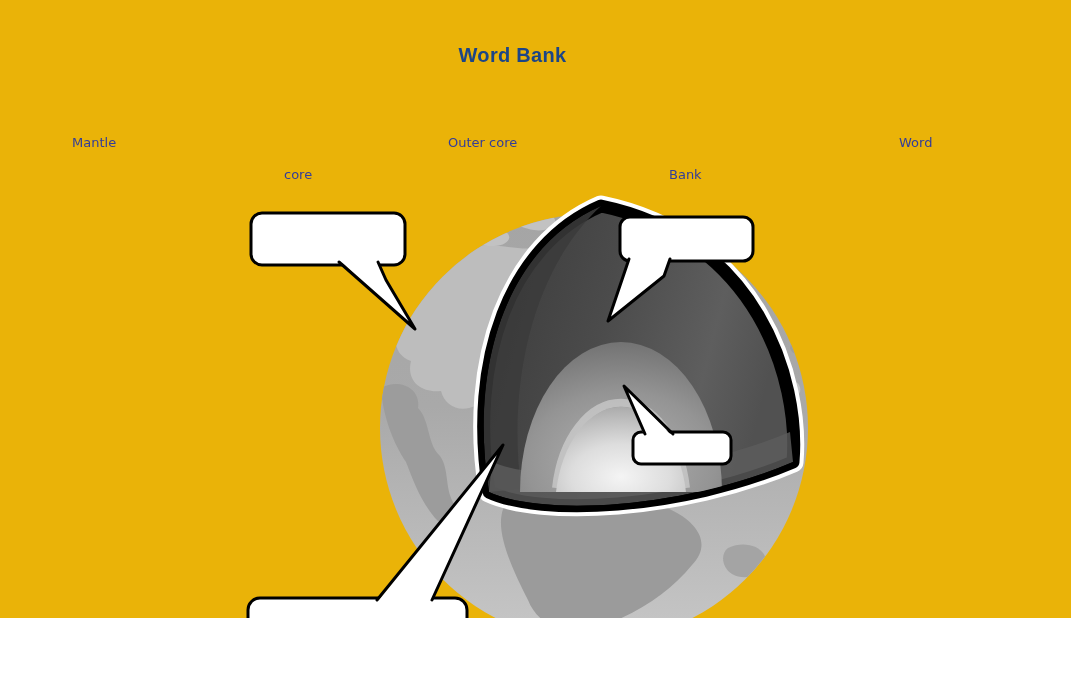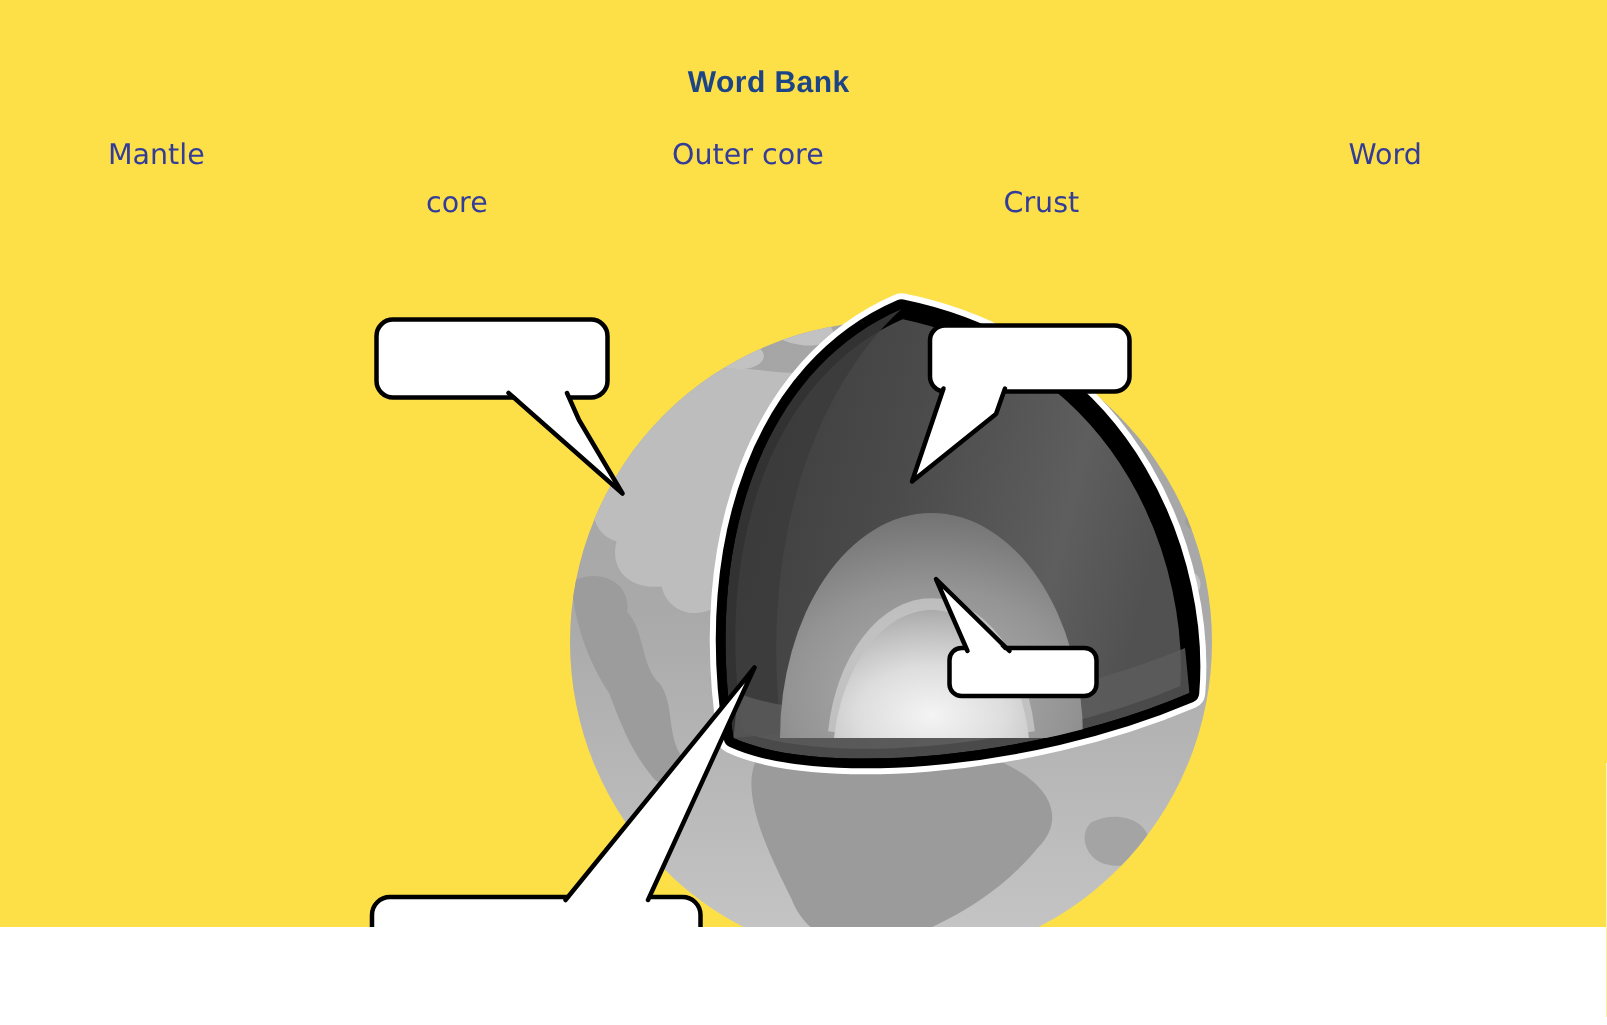--- a/index.html
+++ b/index.html
@@ -1,27 +1,27 @@
 <!DOCTYPE html>
 <html style="--color-title: #1c4587; --color-token: #333d99;"><head>
 <meta charset="utf-8">
 <style>
   html,body{margin:0;padding:0;background:#ffffff;}
   .stage{
-    position:relative;width:1071px;height:618px;background:#fde047;
+    position:relative;width:1071px;height:618px;background:#eab308;
     font-family:"DejaVu Sans",sans-serif;overflow:hidden;
   }
   .wb-title{
     position:absolute;left:0;top:44px;width:1025px;text-align:center;
     font-family:"Liberation Sans",sans-serif;font-weight:bold;font-size:20px;
     color:var(--color-title,#1c4587);letter-spacing:.3px;
   }
   .token{
-    position:absolute;font-size:19px;line-height:22px;
-    color:var(--color-token,#333d99);white-space:nowrap;cursor:default;
+    position:absolute;font-size:13px;line-height:22px;
+    color:var(--color-token,#333d99);white-space:nowrap;cursor:default;margin-top:40px;
   }
   .t-mantle{left:72px;top:92px}
   .t-outer{left:448px;top:92px}
   .t-inner{left:899px;top:92px}
   .t-core{left:284px;top:124px}
   .t-crust{left:669px;top:124px}
   svg.diagram{position:absolute;left:0;top:0;}
   .callout-box{fill:#ffffff;stroke:#000000;stroke-width:3px;}
   .tail-fill{fill:#ffffff;stroke:none;}
   .tail-edge{fill:none;stroke:#000000;stroke-width:3px;stroke-linecap:round;stroke-linejoin:round;}
@@ -30,21 +30,21 @@
 <body>
 
 <div class="stage">
 
   <div class="wb-title">Word Bank</div>
 
   <span class="token t-mantle">Mantle</span>
   <span class="token t-outer">Outer core</span>
   <span class="token t-inner">Word</span>
   <span class="token t-core">core</span>
-  <span class="token t-crust">Crust</span>
+  <span class="token t-crust">Bank</span>
 
   <svg class="diagram" width="1071" height="683" viewBox="0 0 1071 683" xmlns="http://www.w3.org/2000/svg">
     <defs>
       <linearGradient id="ocean" x1="0" y1="0" x2="0" y2="1">
         <stop offset="0" stop-color="#a5a5a5"></stop>
         <stop offset="0.45" stop-color="#a9a9a9"></stop>
         <stop offset="1" stop-color="#c7c7c7"></stop>
       </linearGradient>
       <linearGradient id="mantleFaces" x1="0" y1="0" x2="1" y2="0.25">
         <stop offset="0" stop-color="#3a3a3a"></stop>

